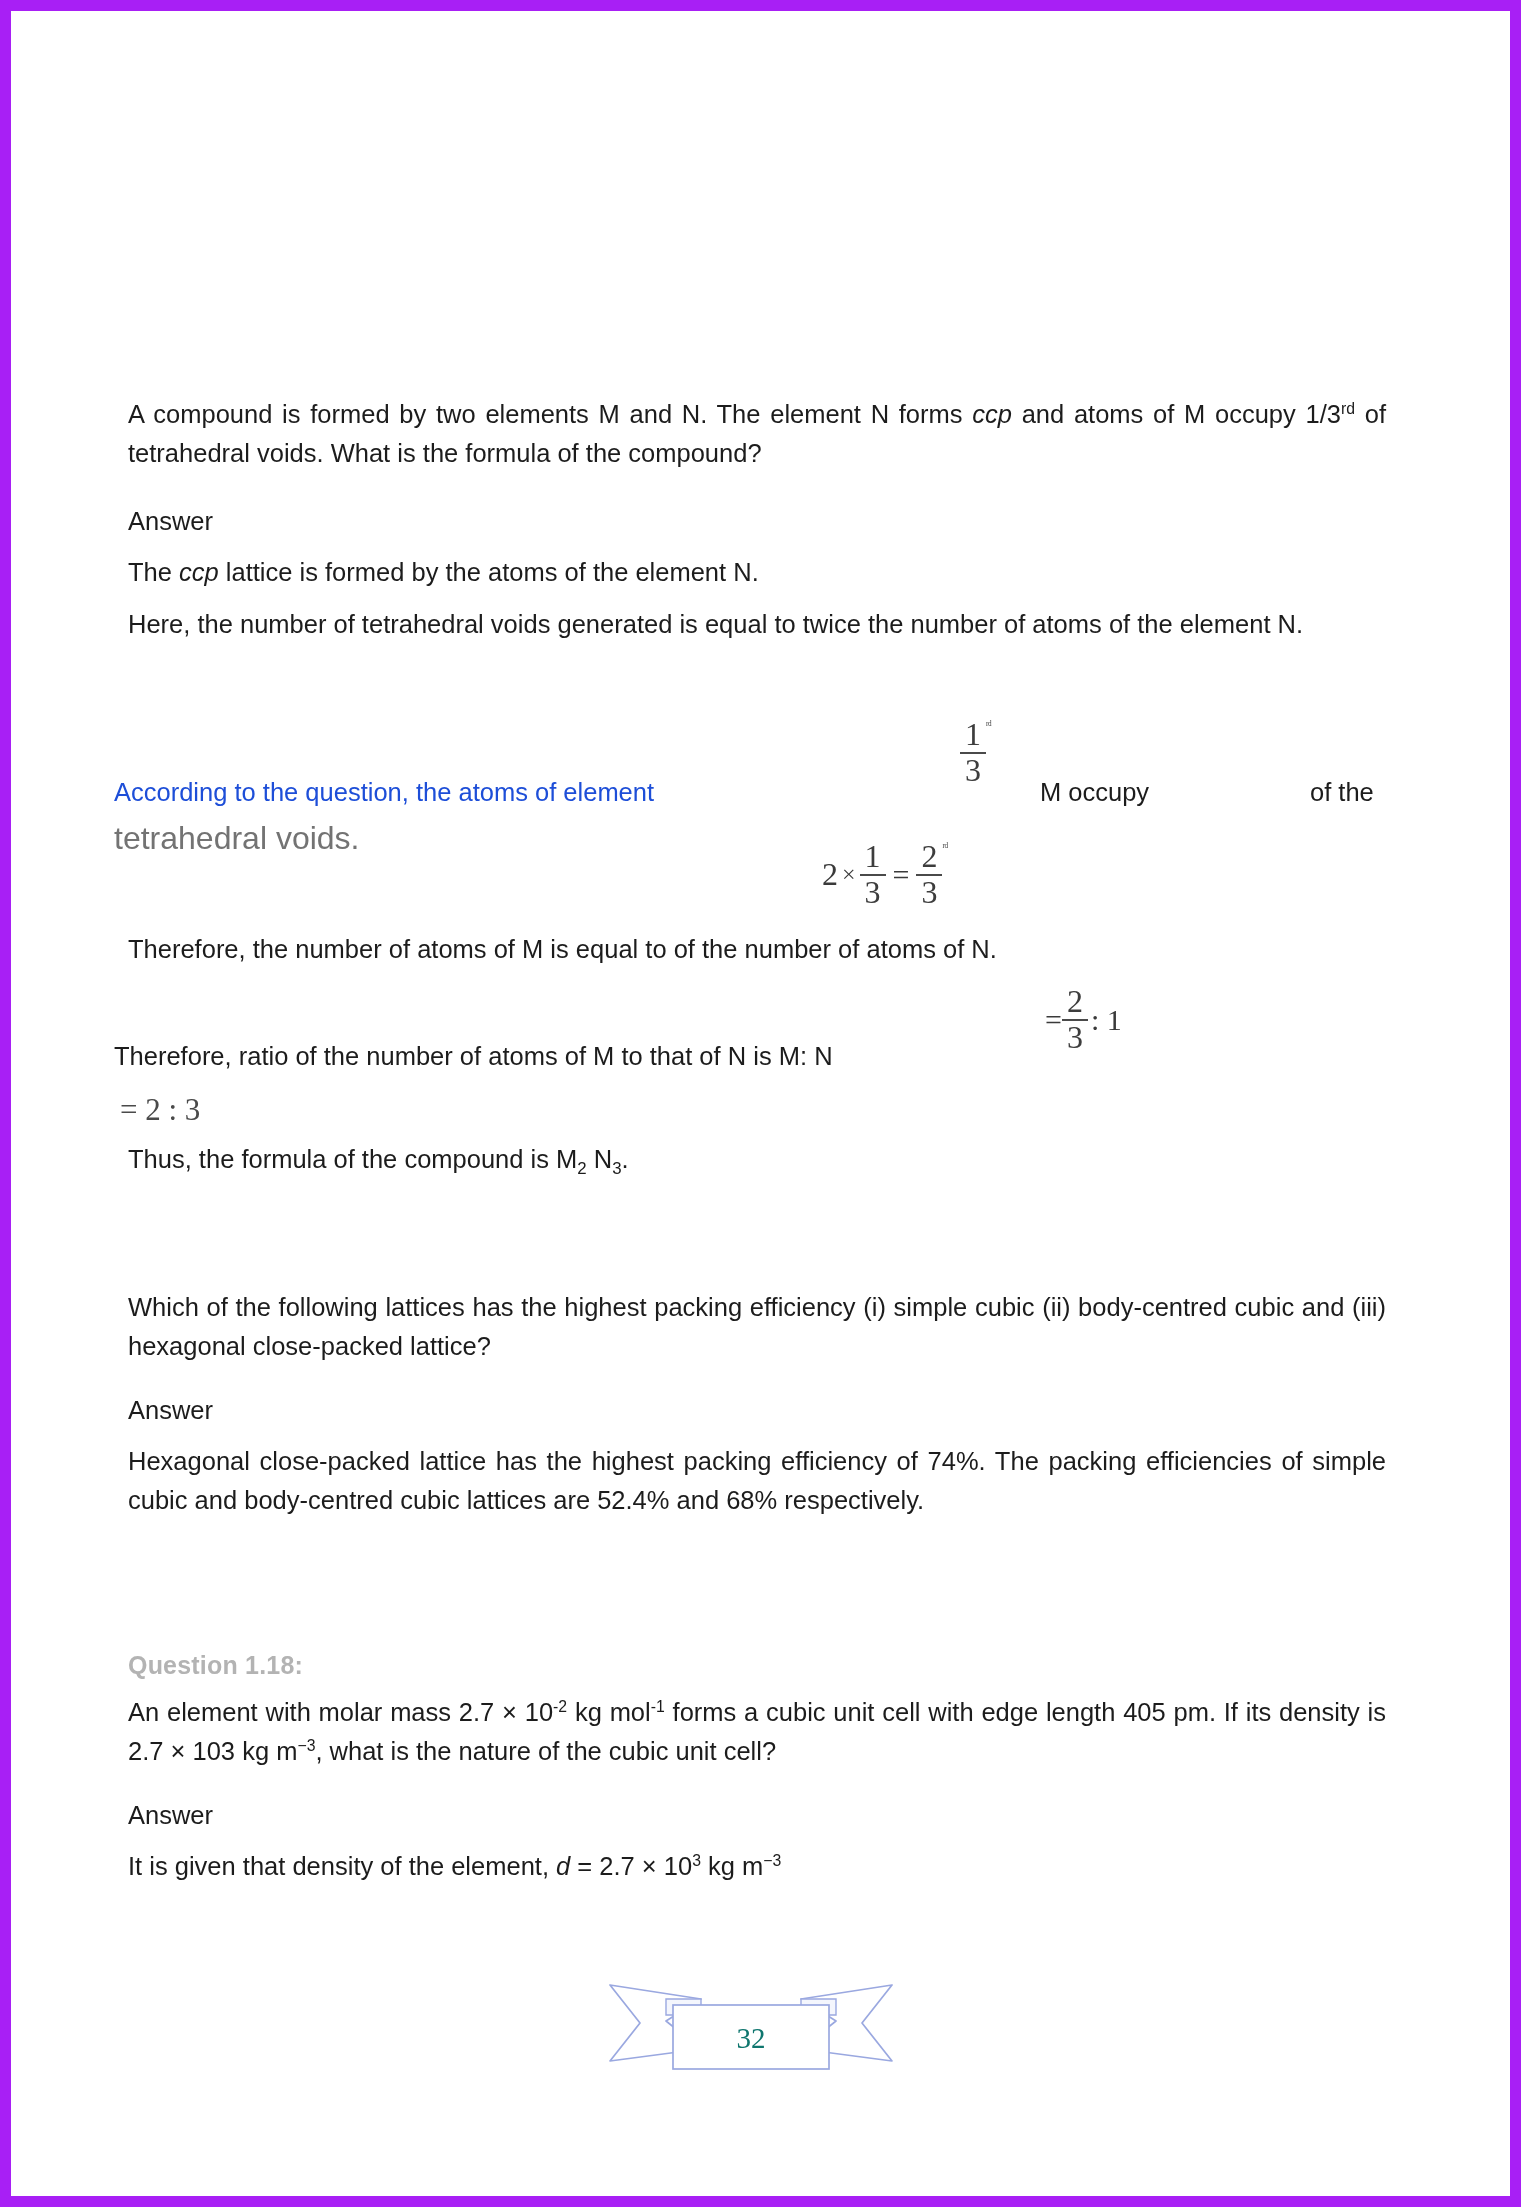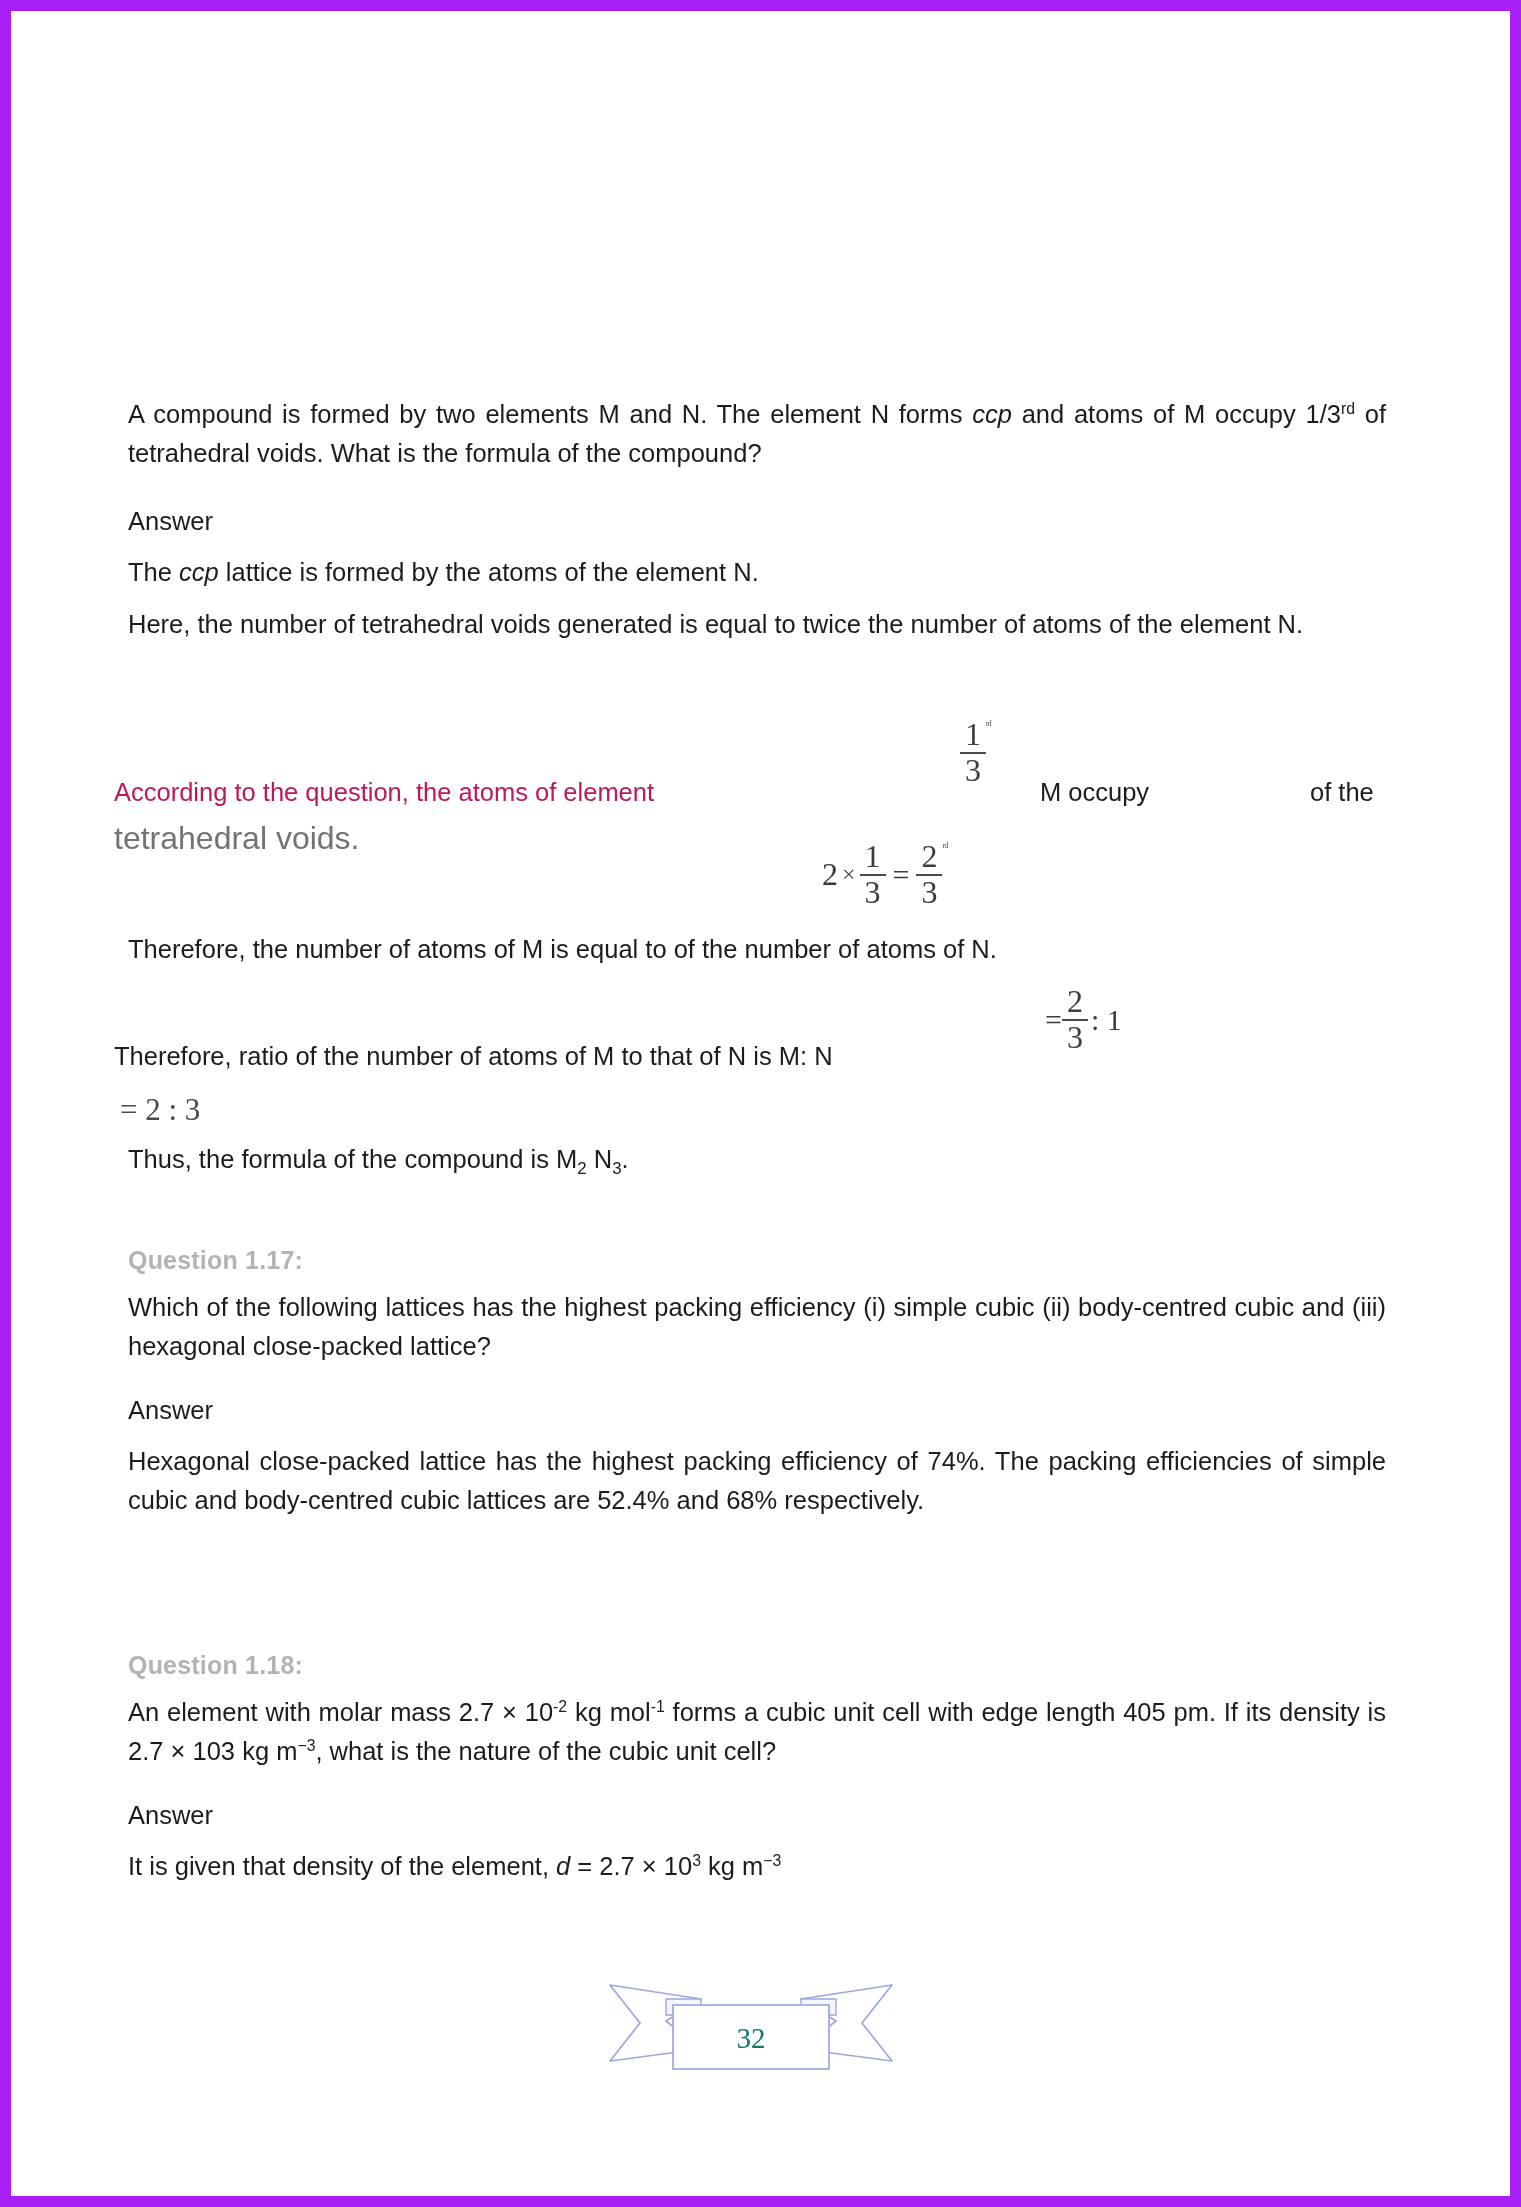--- a/index.html
+++ b/index.html
@@ -154,21 +154,21 @@
 
     <div class="mblock" style="left:960px; top:718px;">
       <span class="frac" style="font-size:32px;">
         <span class="num">1</span>
         <span class="den">3</span>
       </span><span class="ordsup">rd</span>
     </div>
 
     <div style="position:absolute; left:114px; top:778px; width:1290px;">
       <div style="position:relative; height:36px;">
-        <span style="position:absolute; left:0; top:0; font-size:25.5px; color:#be185d;">According to the question, the atoms of element</span>
+        <span style="position:absolute; left:0; top:0; font-size:25.5px; color:#1d4ed8;">According to the question, the atoms of element</span>
         <span style="position:absolute; left:926px; top:0; font-size:25.5px; color:#1c1c1c;">M occupy</span>
         <span style="position:absolute; left:1190px; top:0; font-size:25.5px; color:#1c1c1c;margin-left:6px;">of the</span>
       </div>
       <div style="font-size:32px; color:#737373; margin-top:6px;">tetrahedral voids.</div>
     </div>
 
     <div class="mblock" style="left:822px; top:840px;">
       <span class="math" style="font-size:32px;">2</span><span class="math" style="font-size:24px; padding:0 4px;">×</span><span class="frac" style="font-size:32px;">
         <span class="num">1</span>
         <span class="den">3</span>
@@ -194,23 +194,20 @@
     </div>
 
     <div class="mblock" style="left:120px; top:1092px; font-family:'Liberation Serif', serif; font-size:31px; color:#4a4a4a;">
       <span>= 2 : 3</span>
     </div>
 
     <div class="col" style="top:1140px;">
       <p class="body nojust"><span>Thus, the formula of the compound is M</span><sub>2</sub><span> N</span><sub>3</sub><span>.</span></p>
     </div>
 
-    <div class="col" style="top:1241px;">
-      <div class="qhead">Question 1.17:</div>
-    </div>
 
     <div class="col" style="top:1288px; width:1258px;">
       <p class="body">Which of the following lattices has the highest packing efficiency (i) simple cubic (ii) body-centred cubic and (iii) hexagonal close-packed lattice?</p>
     </div>
 
     <div class="col" style="top:1391px;">
       <p class="body nojust">Answer</p>
     </div>
 
     <div class="col" style="top:1442px; width:1258px;">

